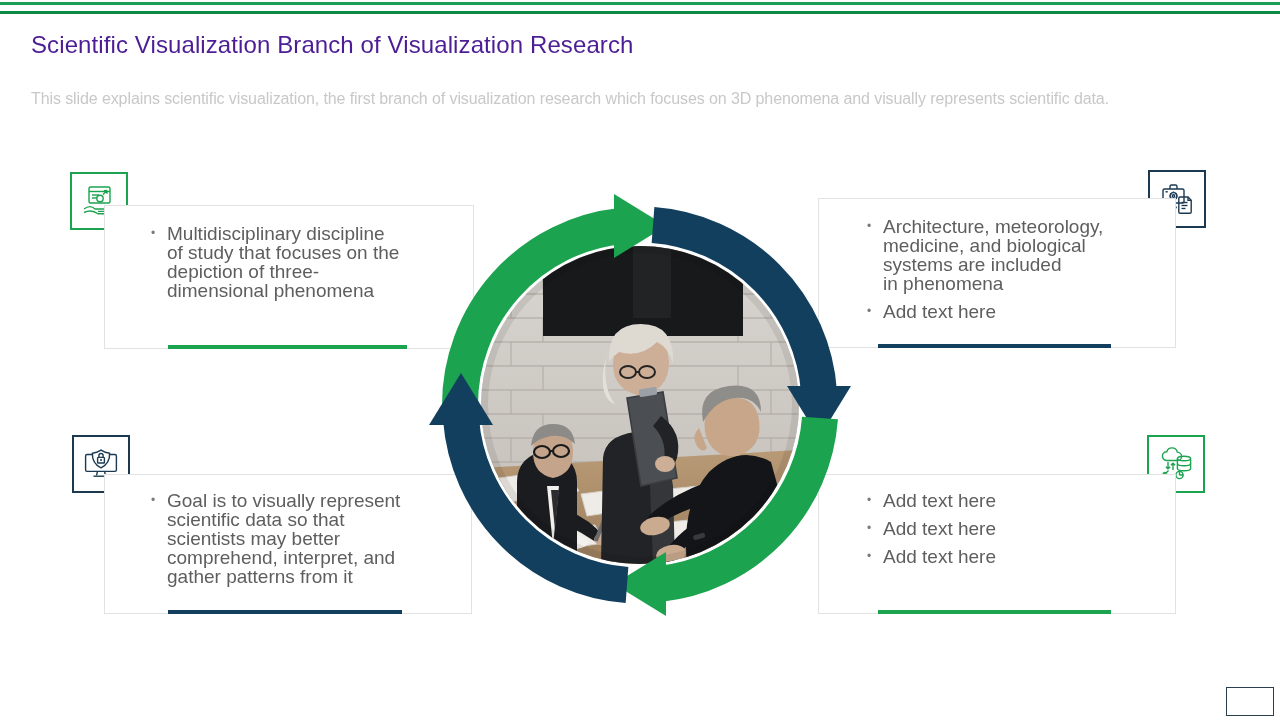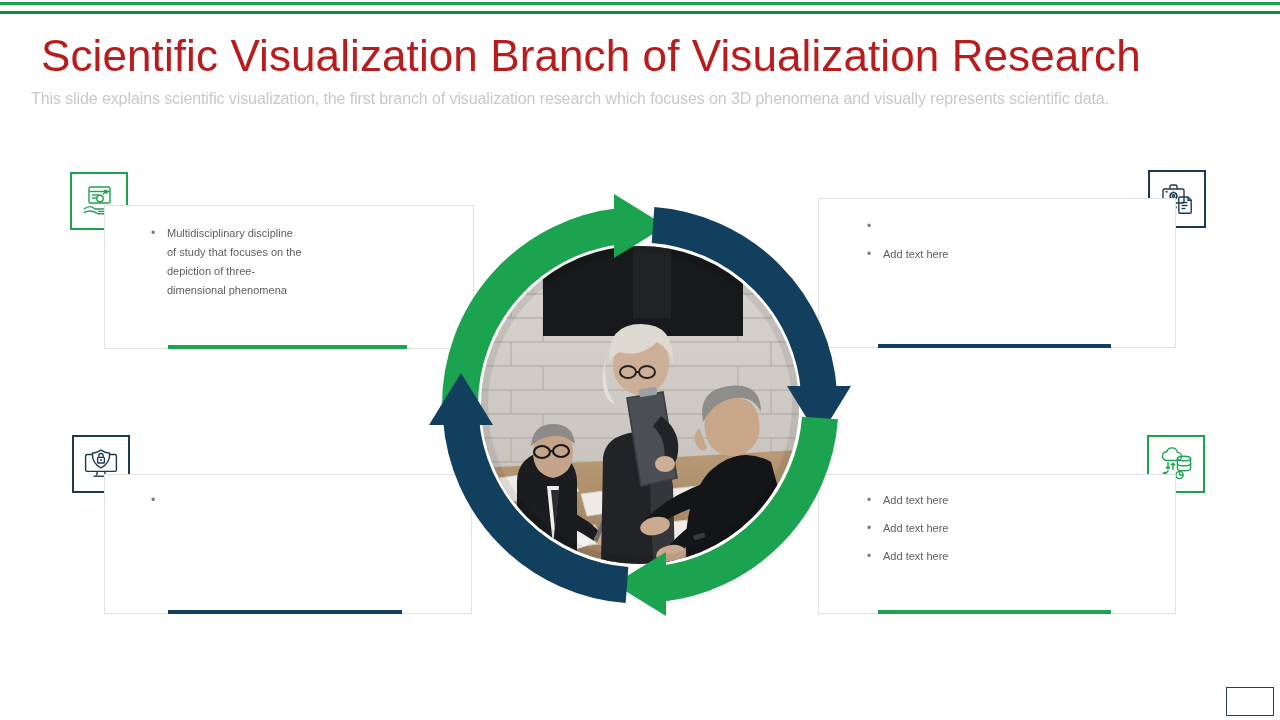--- a/index.html
+++ b/index.html
@@ -25,24 +25,24 @@
   .top-rule-inner {
     position: absolute;
     left: 0; top: 11px;
     width: 1280px; height: 3px;
     background: #0d8a46;
   }
 
   
   .title {
     position: absolute;
-    left: 41px; top: 31px;
-    font-size: 44px;
+    left: 31px; top: 31px;
+    font-size: 24px;
     font-weight: 400;
-    color: #b91c1c;
+    color: #4c1d95;
     letter-spacing: 0.1px;
     white-space: nowrap;
   }
   .subtitle {
     position: absolute;
     left: 31px; top: 90px;
     font-size: 16px;
     color: #c8c8c8;
     white-space: nowrap;
     letter-spacing: -0.1px;
@@ -76,21 +76,21 @@
     margin-bottom: 9px;
   }
   .bullet-dot {
     flex: 0 0 auto;
     width: 16px;
     color: #7b7b7b;
     font-size: 12px;
     line-height: 19px;
   }
   .bullet-text {
-    font-size: 11px;
+    font-size: 19px;
     line-height: 19px;
     color: #5e5e5e;
     white-space: pre-line;
   }
 
   
   .accent-bar {
     position: absolute;
     height: 4px;
   }
@@ -232,33 +232,42 @@
 dimensional phenomena</span>
     </div>
   </div>
 </div>
 <div class="accent-bar accent-green accent-tl"></div>
 
 <div class="panel panel-tr">
   <div class="bullets">
     <div class="bullet-row">
       <span class="bullet-dot">•</span>
+      <span class="bullet-text">Architecture,  meteorology,
+medicine, and biological
+systems  are included
+in phenomena</span>
     </div>
     <div class="bullet-row">
       <span class="bullet-dot">•</span>
       <span class="bullet-text">Add text  here</span>
     </div>
   </div>
 </div>
 <div class="accent-bar accent-navy accent-tr"></div>
 
 <div class="panel panel-bl">
   <div class="bullets">
     <div class="bullet-row">
       <span class="bullet-dot">•</span>
+      <span class="bullet-text">Goal is to visually  represent
+scientific data so that
+scientists may  better
+comprehend,  interpret,  and
+gather  patterns from it</span>
     </div>
   </div>
 </div>
 <div class="accent-bar accent-navy accent-bl"></div>
 
 <div class="panel panel-br">
   <div class="bullets">
     <div class="bullet-row">
       <span class="bullet-dot">•</span>
       <span class="bullet-text">Add text  here</span>

